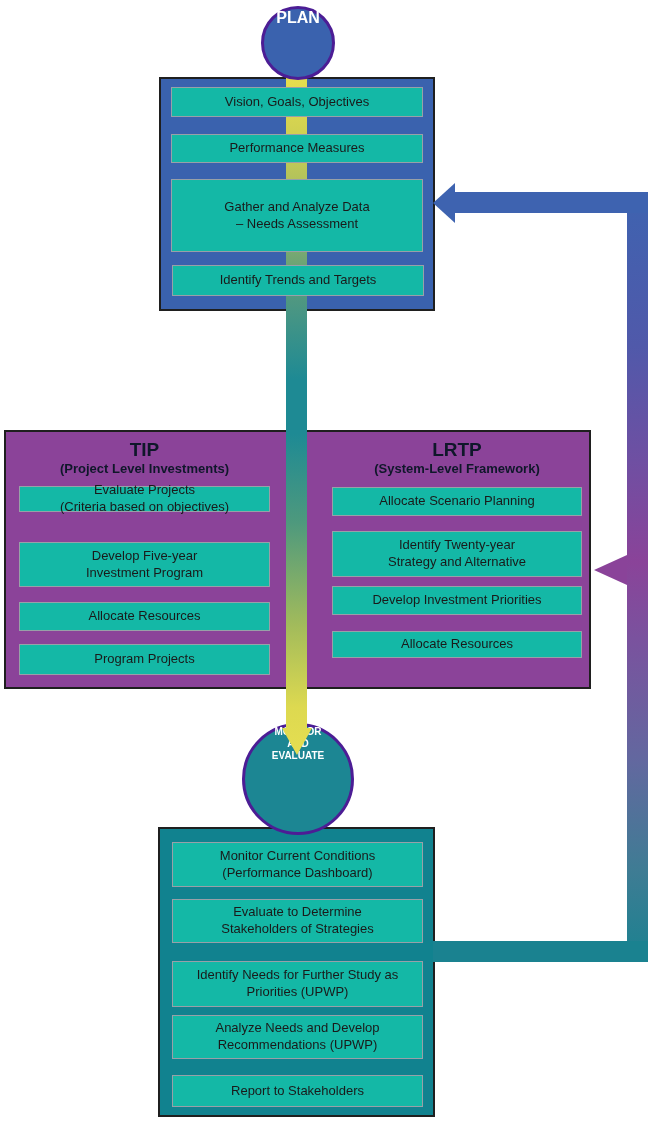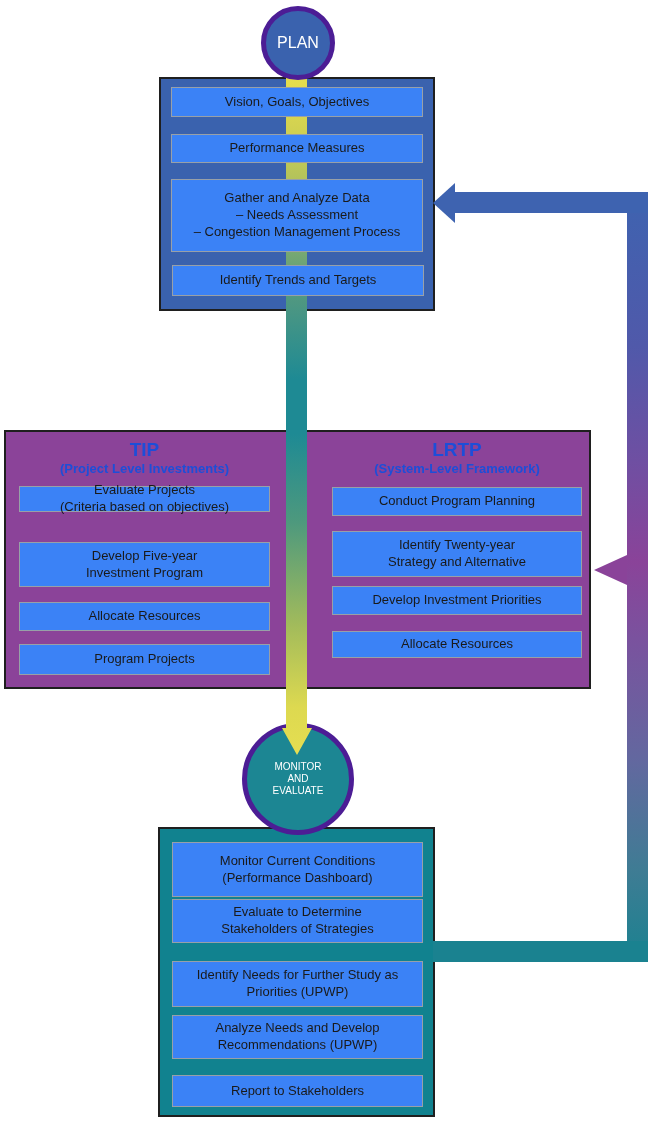--- a/index.html
+++ b/index.html
@@ -7,28 +7,28 @@
     position:relative;width:648px;height:1122px;background:#fff;
     font-family:"Liberation Sans",sans-serif;color:#1a1a1a;overflow:hidden;
   }
   
   .section-box{position:absolute;box-sizing:border-box;border:2px solid #1f1f1f;z-index:1;}
   #plan-box{left:159px;top:77px;width:276px;height:234px;background:var(--plan-blue);}
   #program-box{left:4px;top:430px;width:587px;height:259px;background:var(--program-purple);}
   #monitor-box{left:158px;top:827px;width:277px;height:290px;background:var(--monitor-teal);}
   
   .wbox{
-    position:absolute;box-sizing:border-box;background:#3b82f6;border:1px solid #98a0a8;
+    position:absolute;box-sizing:border-box;background:#14b8a6;border:1px solid #98a0a8;
     z-index:3;display:flex;flex-direction:column;align-items:center;justify-content:center;
     text-align:center;font-size:13px;line-height:1.3;
   }
   
   .circle{
-    position:absolute;border-radius:50%;border:5px solid #4c1d95;color:#fff;font-weight:normal;
-    display:flex;flex-direction:column;align-items:center;justify-content:center;
+    position:absolute;border-radius:50%;border:3px solid #4c1d95;color:#fff;font-weight:bold;
+    display:flex;flex-direction:column;align-items:center;
     text-align:center;z-index:4;box-sizing:border-box;
   }
   #plan-circle{left:261px;top:6px;width:74px;height:74px;font-size:16px;background:var(--plan-blue);}
   #program-circle{left:249px;top:344px;width:94px;height:94px;font-size:17px;background:var(--program-purple);}
   #monitor-circle{left:242px;top:723px;width:112px;height:112px;font-size:10px;line-height:1.2;background:var(--monitor-circle-teal);z-index:2;}
   
   #center-strip{
     position:absolute;left:282px;top:72px;width:30px;height:683px;z-index:2;
     background:linear-gradient(180deg,
       #E8E04D 0%,#CDCE52 10%,#9FBA62 20%,#55997F 32%,
@@ -49,21 +49,21 @@
     border-top:20px solid transparent;border-bottom:20px solid transparent;
     border-right:22px solid var(--feedback-blue);
   }
   #feedback-purple-arrowhead{
     position:absolute;left:594px;top:555px;width:0;height:0;z-index:2;
     border-top:15px solid transparent;border-bottom:15px solid transparent;
     border-right:33px solid var(--feedback-purple);
   }
   #feedback-bottom-bar{position:absolute;left:433px;top:941px;width:215px;height:21px;background:var(--feedback-teal);z-index:2;}
   
-  .col-header{position:absolute;z-index:3;color:#1d4ed8;text-align:center;font-weight:bold;}
+  .col-header{position:absolute;z-index:3;color:#0f172a;text-align:center;font-weight:bold;}
   .col-header .title{font-size:19px;line-height:1.15;}
   .col-header .subtitle{font-size:13px;line-height:1.2;}
   #tip-header{left:19px;top:439px;width:251px;}
   #lrtp-header{left:332px;top:439px;width:250px;}
 </style>
 </head>
 <body>
 
 <div id="canvas">
 
@@ -87,21 +87,20 @@
 
   <div class="wbox" style="left:171px;top:87px;width:252px;height:30px">
     <div>Vision, Goals, Objectives</div>
   </div>
   <div class="wbox" style="left:171px;top:134px;width:252px;height:29px">
     <div>Performance Measures</div>
   </div>
   <div class="wbox" style="left:171px;top:179px;width:252px;height:73px">
     <div>Gather and Analyze Data</div>
     <div>– Needs Assessment</div>
-    <div>– Congestion Management Process</div>
   </div>
   <div class="wbox" style="left:172px;top:265px;width:252px;height:31px">
     <div>Identify Trends and Targets</div>
   </div>
 
   <div class="col-header" id="tip-header">
     <div class="title">TIP</div>
     <div class="subtitle">(Project Level Investments)</div>
   </div>
   <div class="col-header" id="lrtp-header">
@@ -118,34 +117,34 @@
     <div>Investment Program</div>
   </div>
   <div class="wbox" style="left:19px;top:602px;width:251px;height:29px">
     <div>Allocate Resources</div>
   </div>
   <div class="wbox" style="left:19px;top:644px;width:251px;height:31px">
     <div>Program Projects</div>
   </div>
 
   <div class="wbox" style="left:332px;top:487px;width:250px;height:29px">
-    <div>Conduct Program Planning</div>
+    <div>Allocate Scenario Planning</div>
   </div>
   <div class="wbox" style="left:332px;top:531px;width:250px;height:46px">
     <div>Identify Twenty-year</div>
     <div>Strategy and Alternative</div>
   </div>
   <div class="wbox" style="left:332px;top:586px;width:250px;height:29px">
     <div>Develop Investment Priorities</div>
   </div>
   <div class="wbox" style="left:332px;top:631px;width:250px;height:27px">
     <div>Allocate Resources</div>
   </div>
 
-  <div class="wbox" style="left:172px;top:842px;width:251px;height:55px">
+  <div class="wbox" style="left:172px;top:842px;width:251px;height:45px">
     <div>Monitor Current Conditions</div>
     <div>(Performance Dashboard)</div>
   </div>
   <div class="wbox" style="left:172px;top:899px;width:251px;height:44px">
     <div>Evaluate to Determine</div>
     <div>Stakeholders of Strategies</div>
   </div>
   <div class="wbox" style="left:172px;top:961px;width:251px;height:46px">
     <div>Identify Needs for Further Study as</div>
     <div>Priorities (UPWP)</div>

